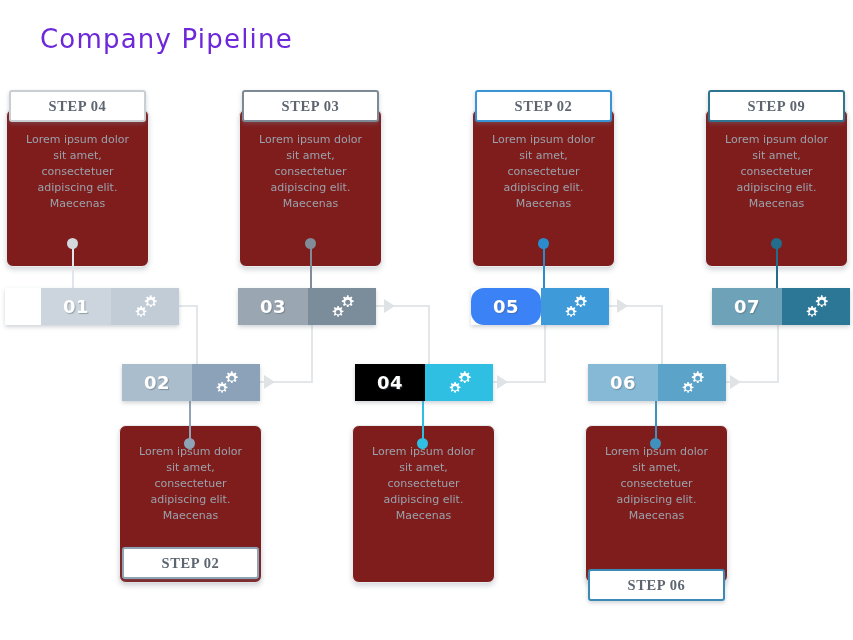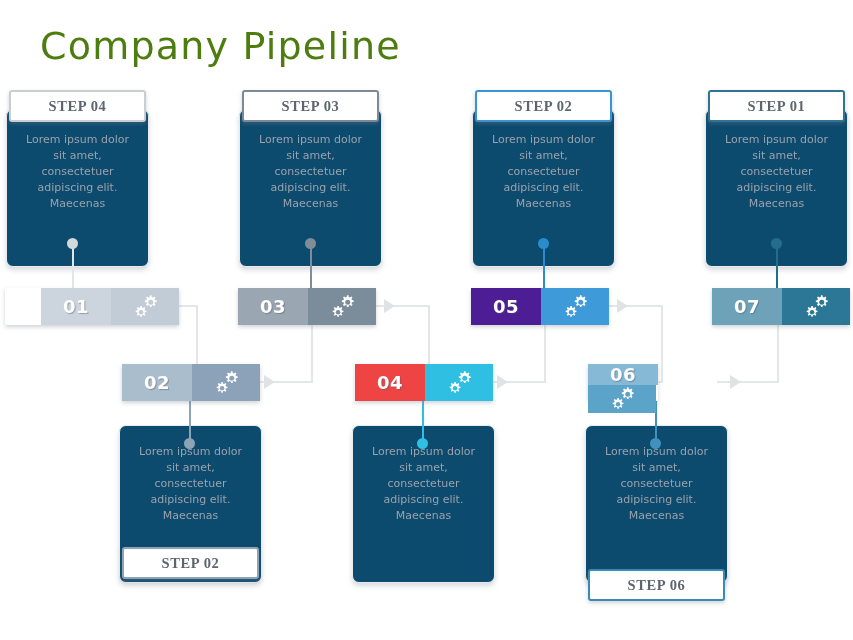--- a/index.html
+++ b/index.html
@@ -17,32 +17,32 @@
     background: #ffffff;
     overflow: hidden;
   }
 
   
   .title {
     position: absolute;
     left: 40px;
     top: 24px;
     font-family: "DejaVu Sans", sans-serif;
-    font-size: 38px;
+    font-size: 26px;
     font-weight: 400;
     letter-spacing: 1.2px;
-    color: #4d7c0f;
+    color: #6d28d9;
     white-space: nowrap;
   }
 
   
   .card {
     position: absolute;
     width: 143px;
-    background: #0c4a6e;
+    background: #7f1d1d;
     border: 1px solid #e9ecef;
     border-radius: 7px;
     box-shadow: 0 3px 5px rgba(120,130,140,0.30);
     box-sizing: border-box;
   }
   .card-top {
     height: 158px;
   }
   .card-bottom {
     height: 158px;
@@ -199,21 +199,21 @@
   <div class="badge" style="left: 475px; top: 90px; border-color: rgb(58, 147, 212);">
     <span>STEP 02</span>
   </div>
   <div class="stem" style="left:543px; top:243px; height:46px; background:#2b8ccd;"></div>
   <div class="dot" style="left:538px; top:238px; background:#2b8ccd;"></div>
 
   <div class="card card-top" style="left:705px; top:109px;">
     <div class="card-body">Lorem ipsum dolor sit amet, consectetuer adipiscing elit. Maecenas</div>
   </div>
   <div class="badge" style="left: 708px; top: 90px; border-color: rgb(47, 116, 144);">
-    <span>STEP 01</span>
+    <span>STEP 09</span>
   </div>
   <div class="stem" style="left:776px; top:243px; height:46px; background:#236d8c;"></div>
   <div class="dot" style="left:771px; top:238px; background:#236d8c;"></div>
 
   <div class="bar" style="left:5px; top:288px;padding-left:36px;">
     <div class="bar-num" style="background:#ccd5dd;">01</div>
     <div class="bar-icon" style="background:#c2ccd6;">
       <svg class="gears" width="30" height="28" viewBox="0 0 30 28" aria-hidden="true">
         <g fill="#ffffff">
           <path d="M20.0 2.2l1.5 0 .28 1.7 1.2 .5 1.45-1.0 1.06 1.06-1.0 1.45 .5 1.2 1.7 .28 0 1.5-1.7 .28-.5 1.2 1.0 1.45-1.06 1.06-1.45-1.0-1.2 .5-.28 1.7-1.5 0-.28-1.7-1.2-.5-1.45 1.0-1.06-1.06 1.0-1.45-.5-1.2-1.7-.28 0-1.5 1.7-.28 .5-1.2-1.0-1.45 1.06-1.06 1.45 1.0 1.2-.5z"></path>
@@ -233,21 +233,21 @@
           <path d="M20.0 2.2l1.5 0 .28 1.7 1.2 .5 1.45-1.0 1.06 1.06-1.0 1.45 .5 1.2 1.7 .28 0 1.5-1.7 .28-.5 1.2 1.0 1.45-1.06 1.06-1.45-1.0-1.2 .5-.28 1.7-1.5 0-.28-1.7-1.2-.5-1.45 1.0-1.06-1.06 1.0-1.45-.5-1.2-1.7-.28 0-1.5 1.7-.28 .5-1.2-1.0-1.45 1.06-1.06 1.45 1.0 1.2-.5z"></path>
           <circle cx="20.75" cy="9.2" r="2.5" fill="#7b8c9b"></circle>
           <path d="M10.4 13.0l1.35 0 .25 1.55 1.1 .46 1.32-.92 .96 .96-.92 1.32 .46 1.1 1.55 .25 0 1.35-1.55 .25-.46 1.1 .92 1.32-.96 .96-1.32-.92-1.1 .46-.25 1.55-1.35 0-.25-1.55-1.1-.46-1.32 .92-.96-.96 .92-1.32-.46-1.1-1.55-.25 0-1.35 1.55-.25 .46-1.1-.92-1.32 .96-.96 1.32 .92 1.1-.46z"></path>
           <circle cx="11.07" cy="19.35" r="2.25" fill="#7b8c9b"></circle>
         </g>
       </svg>
     </div>
   </div>
 
   <div class="bar" style="left:471px; top:288px;">
-    <div class="bar-num" style="background:#4c1d95;">05</div>
+    <div class="bar-num" style="background:#3b82f6;border-radius:13px;">05</div>
     <div class="bar-icon" style="background:#3e9ad8;">
       <svg class="gears" width="30" height="28" viewBox="0 0 30 28" aria-hidden="true">
         <g fill="#ffffff">
           <path d="M20.0 2.2l1.5 0 .28 1.7 1.2 .5 1.45-1.0 1.06 1.06-1.0 1.45 .5 1.2 1.7 .28 0 1.5-1.7 .28-.5 1.2 1.0 1.45-1.06 1.06-1.45-1.0-1.2 .5-.28 1.7-1.5 0-.28-1.7-1.2-.5-1.45 1.0-1.06-1.06 1.0-1.45-.5-1.2-1.7-.28 0-1.5 1.7-.28 .5-1.2-1.0-1.45 1.06-1.06 1.45 1.0 1.2-.5z"></path>
           <circle cx="20.75" cy="9.2" r="2.5" fill="#3e9ad8"></circle>
           <path d="M10.4 13.0l1.35 0 .25 1.55 1.1 .46 1.32-.92 .96 .96-.92 1.32 .46 1.1 1.55 .25 0 1.35-1.55 .25-.46 1.1 .92 1.32-.96 .96-1.32-.92-1.1 .46-.25 1.55-1.35 0-.25-1.55-1.1-.46-1.32 .92-.96-.96 .92-1.32-.46-1.1-1.55-.25 0-1.35 1.55-.25 .46-1.1-.92-1.32 .96-.96 1.32 .92 1.1-.46z"></path>
           <circle cx="11.07" cy="19.35" r="2.25" fill="#3e9ad8"></circle>
         </g>
       </svg>
     </div>
@@ -275,34 +275,34 @@
           <path d="M20.0 2.2l1.5 0 .28 1.7 1.2 .5 1.45-1.0 1.06 1.06-1.0 1.45 .5 1.2 1.7 .28 0 1.5-1.7 .28-.5 1.2 1.0 1.45-1.06 1.06-1.45-1.0-1.2 .5-.28 1.7-1.5 0-.28-1.7-1.2-.5-1.45 1.0-1.06-1.06 1.0-1.45-.5-1.2-1.7-.28 0-1.5 1.7-.28 .5-1.2-1.0-1.45 1.06-1.06 1.45 1.0 1.2-.5z"></path>
           <circle cx="20.75" cy="9.2" r="2.5" fill="#8ba2b8"></circle>
           <path d="M10.4 13.0l1.35 0 .25 1.55 1.1 .46 1.32-.92 .96 .96-.92 1.32 .46 1.1 1.55 .25 0 1.35-1.55 .25-.46 1.1 .92 1.32-.96 .96-1.32-.92-1.1 .46-.25 1.55-1.35 0-.25-1.55-1.1-.46-1.32 .92-.96-.96 .92-1.32-.46-1.1-1.55-.25 0-1.35 1.55-.25 .46-1.1-.92-1.32 .96-.96 1.32 .92 1.1-.46z"></path>
           <circle cx="11.07" cy="19.35" r="2.25" fill="#8ba2b8"></circle>
         </g>
       </svg>
     </div>
   </div>
 
   <div class="bar" style="left:355px; top:364px;">
-    <div class="bar-num" style="background:#ef4444;">04</div>
+    <div class="bar-num" style="background:#000000;">04</div>
     <div class="bar-icon" style="background:#2fbfe3;">
       <svg class="gears" width="30" height="28" viewBox="0 0 30 28" aria-hidden="true">
         <g fill="#ffffff">
           <path d="M20.0 2.2l1.5 0 .28 1.7 1.2 .5 1.45-1.0 1.06 1.06-1.0 1.45 .5 1.2 1.7 .28 0 1.5-1.7 .28-.5 1.2 1.0 1.45-1.06 1.06-1.45-1.0-1.2 .5-.28 1.7-1.5 0-.28-1.7-1.2-.5-1.45 1.0-1.06-1.06 1.0-1.45-.5-1.2-1.7-.28 0-1.5 1.7-.28 .5-1.2-1.0-1.45 1.06-1.06 1.45 1.0 1.2-.5z"></path>
           <circle cx="20.75" cy="9.2" r="2.5" fill="#2fbfe3"></circle>
           <path d="M10.4 13.0l1.35 0 .25 1.55 1.1 .46 1.32-.92 .96 .96-.92 1.32 .46 1.1 1.55 .25 0 1.35-1.55 .25-.46 1.1 .92 1.32-.96 .96-1.32-.92-1.1 .46-.25 1.55-1.35 0-.25-1.55-1.1-.46-1.32 .92-.96-.96 .92-1.32-.46-1.1-1.55-.25 0-1.35 1.55-.25 .46-1.1-.92-1.32 .96-.96 1.32 .92 1.1-.46z"></path>
           <circle cx="11.07" cy="19.35" r="2.25" fill="#2fbfe3"></circle>
         </g>
       </svg>
     </div>
   </div>
 
-  <div class="bar" style="left:588px; top:364px;flex-direction:column;">
+  <div class="bar" style="left:588px; top:364px;">
     <div class="bar-num" style="background:#86b9d6;">06</div>
     <div class="bar-icon" style="background:#5ba3c9;">
       <svg class="gears" width="30" height="28" viewBox="0 0 30 28" aria-hidden="true">
         <g fill="#ffffff">
           <path d="M20.0 2.2l1.5 0 .28 1.7 1.2 .5 1.45-1.0 1.06 1.06-1.0 1.45 .5 1.2 1.7 .28 0 1.5-1.7 .28-.5 1.2 1.0 1.45-1.06 1.06-1.45-1.0-1.2 .5-.28 1.7-1.5 0-.28-1.7-1.2-.5-1.45 1.0-1.06-1.06 1.0-1.45-.5-1.2-1.7-.28 0-1.5 1.7-.28 .5-1.2-1.0-1.45 1.06-1.06 1.45 1.0 1.2-.5z"></path>
           <circle cx="20.75" cy="9.2" r="2.5" fill="#5ba3c9"></circle>
           <path d="M10.4 13.0l1.35 0 .25 1.55 1.1 .46 1.32-.92 .96 .96-.92 1.32 .46 1.1 1.55 .25 0 1.35-1.55 .25-.46 1.1 .92 1.32-.96 .96-1.32-.92-1.1 .46-.25 1.55-1.35 0-.25-1.55-1.1-.46-1.32 .92-.96-.96 .92-1.32-.46-1.1-1.55-.25 0-1.35 1.55-.25 .46-1.1-.92-1.32 .96-.96 1.32 .92 1.1-.46z"></path>
           <circle cx="11.07" cy="19.35" r="2.25" fill="#5ba3c9"></circle>
         </g>
       </svg>

